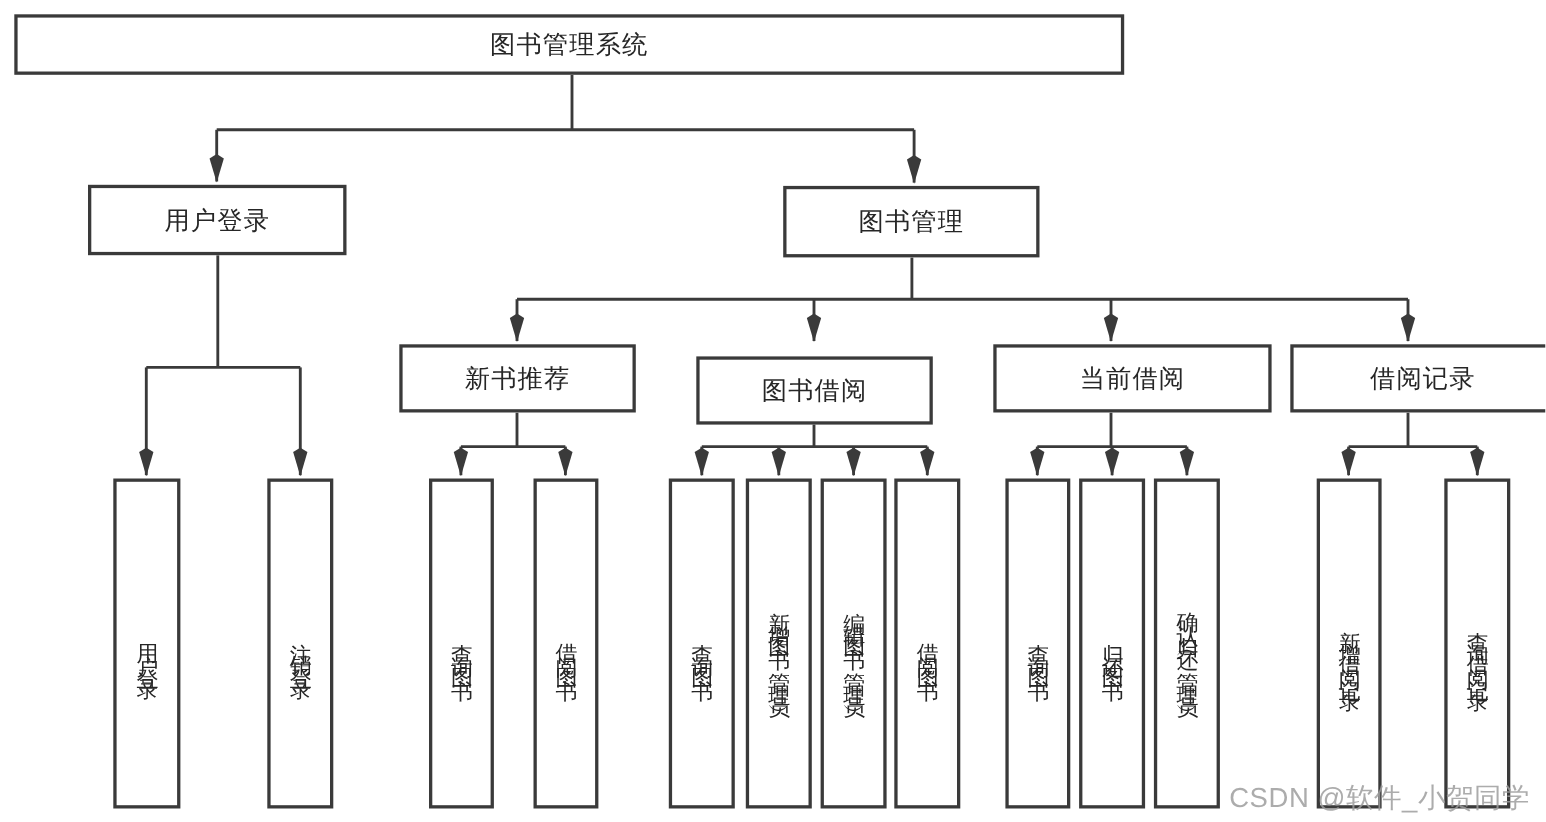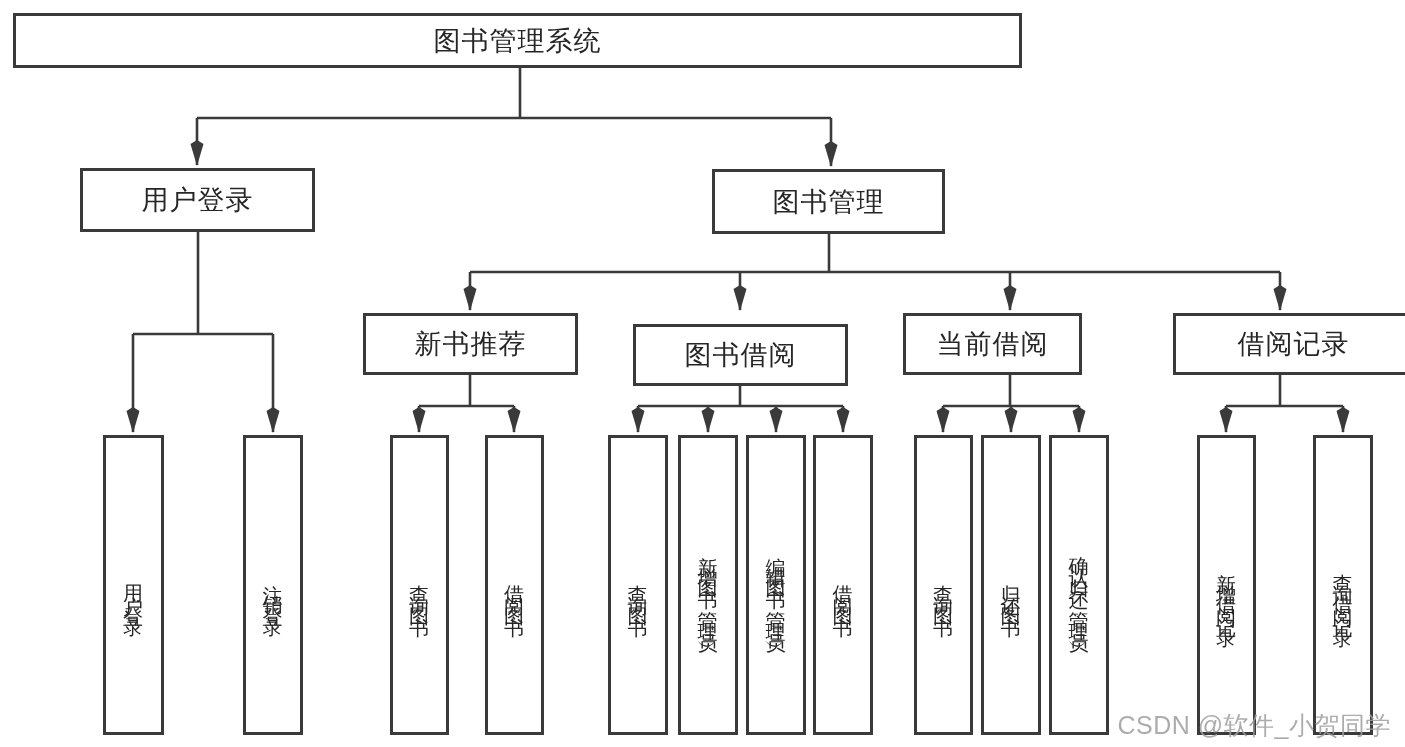--- a/index.html
+++ b/index.html
@@ -19,21 +19,21 @@
   .node{
     position:absolute;
     box-sizing:border-box;
     border:3px solid var(--line);
     background:#ffffff;
     color:var(--text);
     display:flex;align-items:center;justify-content:center;
     z-index:2;
   }
   .hbox{
-    font-size:27px;
+    font-size:23px;
     letter-spacing:1px;
     white-space:nowrap;
     font-family:Liberation Mono, monospace;
   }
   .vbox{
     font-size:20px;
   }
   .vbox > span{
     writing-mode:vertical-rl;
     text-orientation:mixed;
@@ -107,21 +107,21 @@
     </g>
   </svg>
 
   <div class="node hbox" style="left:13px;top:13px;width:1009px;height:55px">图书管理系统</div>
 
   <div class="node hbox" style="left:80px;top:168px;width:235px;height:64px">用户登录</div>
   <div class="node hbox" style="left:363px;top:313px;width:215px;height:62px">新书推荐</div>
 
   <div class="node hbox" style="left:712px;top:169px;width:233px;height:65px">图书管理</div>
   <div class="node hbox" style="left:633px;top:324px;width:215px;height:62px">图书借阅</div>
-  <div class="node hbox" style="left:903px;top:313px;width:179px;height:62px">当前借阅</div>
+  <div class="node hbox" style="left:903px;top:313px;width:253px;height:62px">当前借阅</div>
   <div class="node hbox" style="left:1173px;top:313px;width:241px;height:62px">借阅记录</div>
 
   <div class="node vbox" style="left:103px;top:435px;width:61px;height:300px">
     <span>用户登录</span>
   </div>
   <div class="node vbox" style="left:243px;top:435px;width:60px;height:300px">
     <span>注销登录</span>
   </div>
 
   <div class="node vbox" style="left:390px;top:435px;width:59px;height:300px">

